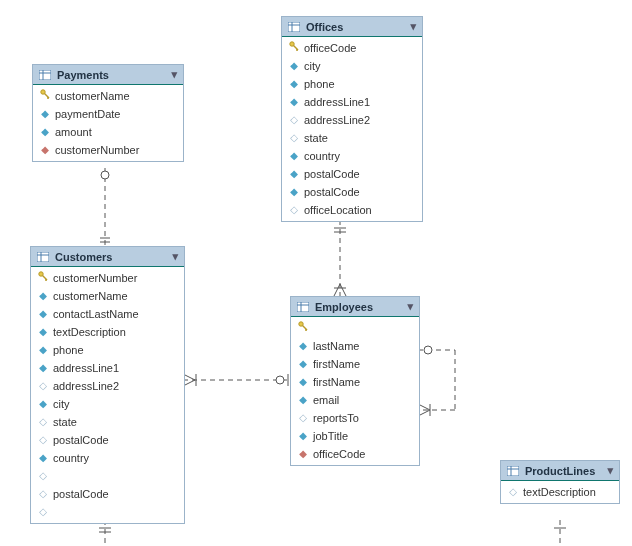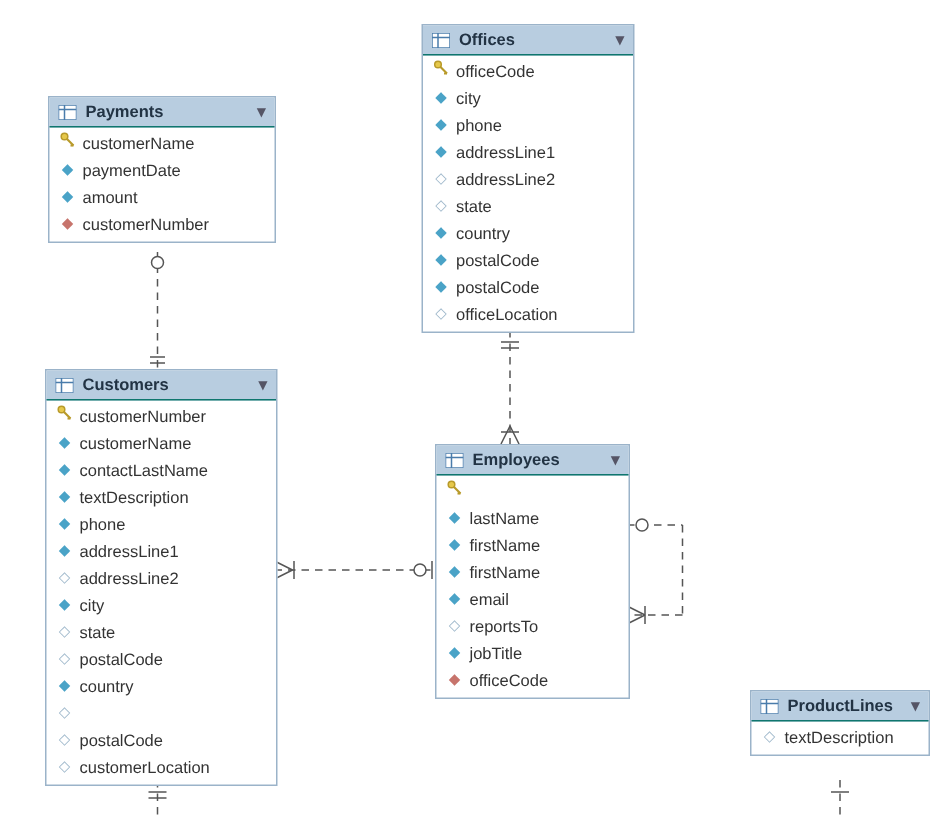--- a/index.html
+++ b/index.html
@@ -235,21 +235,20 @@
         </div>
         <div class="row">
           <span class="icn opt">◇</span>
         </div>
         <div class="row">
           <span class="icn opt">◇</span>
           <span>postalCode</span>
         </div>
         <div class="row">
           <span class="icn opt">◇</span>
-          <span>customerLocation</span>
         </div>
       </div>
 </div>
 
 <div class="entity" style="left:290px;top:296px;width:128px">
   <div class="hdr">
     <span class="ticon">
           <svg width="12" height="10">
             <rect x="0" y="0" width="12" height="10" fill="#fff" stroke="#4a7cab"></rect>
             <line x1="0" y1="3" x2="12" y2="3" stroke="#4a7cab"></line>

